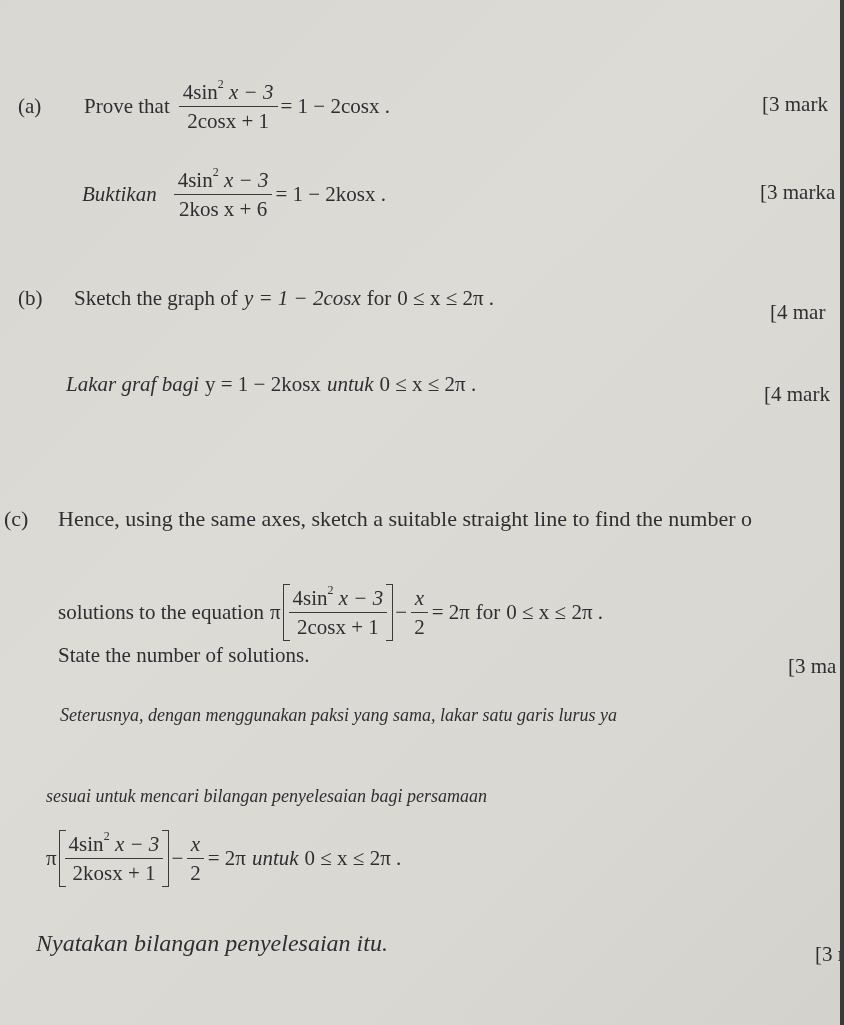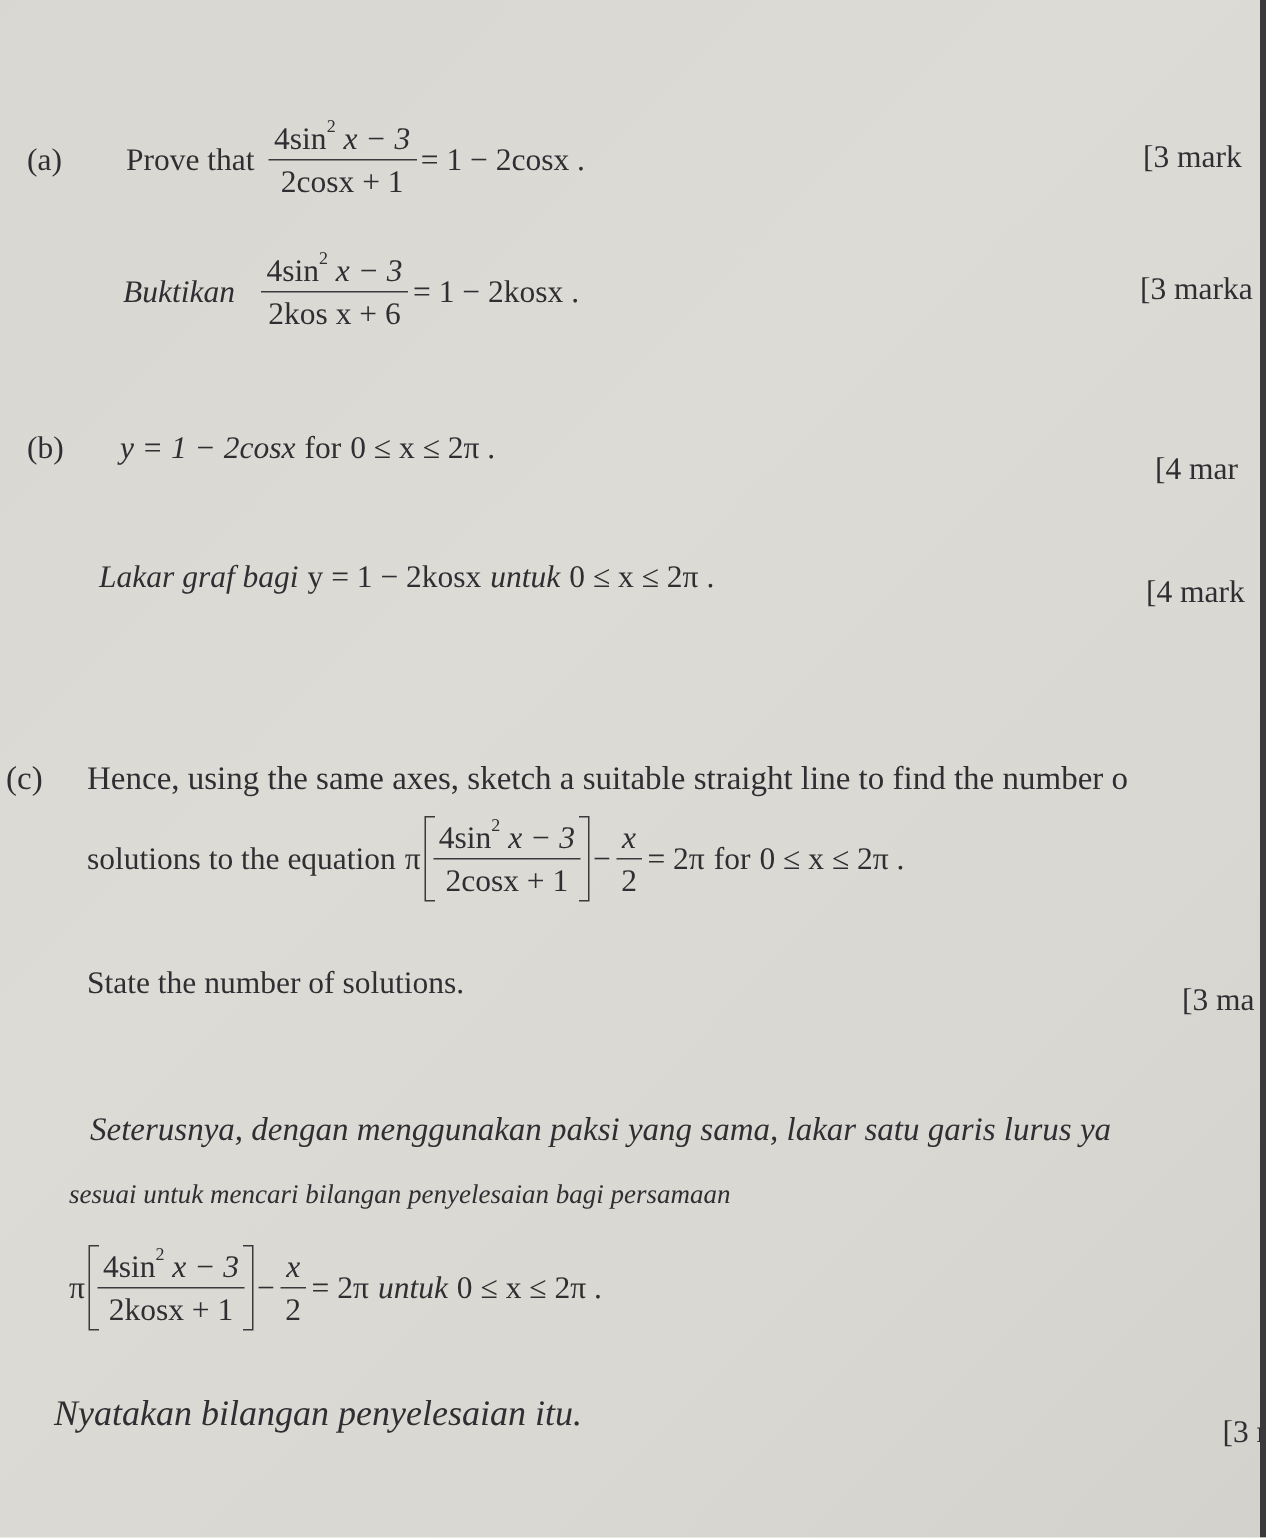--- a/index.html
+++ b/index.html
@@ -47,20 +47,21 @@
   <span class="frac" style="font-style:normal">
     <span class="num"><span>4sin</span><sup>2</sup><span class="it"> x − 3</span></span>
     <span class="den">2kos  x + 6</span>
   </span>
   <span style="font-style:normal">= 1 − 2kosx .</span>
 </div>
 <div class="marks" style="left:760px; top:180px;font-family:Liberation Serif, serif;">[3 marka</div>
 
 <div class="line" style="left:18px; top:286px;">
   <span style="width:56px; display:inline-block;">(b)</span>
+  <span>Sketch the graph of</span>
   <span class="gap"></span>
   <span class="it">y = 1 − 2cosx</span>
   <span class="gap"></span>
   <span>for</span>
   <span class="gap"></span>
   <span>0 ≤ x ≤ 2π .</span>
 </div>
 <div class="marks" style="left:770px; top:300px;">[4 mar</div>
 
 <div class="line it" style="left:66px; top:372px;">
@@ -72,21 +73,21 @@
   <span class="gap"></span>
   <span style="font-style:normal">0 ≤ x ≤ 2π .</span>
 </div>
 <div class="marks" style="left:764px; top:382px;">[4 mark</div>
 
 <div class="line" style="left:4px; top:506px; font-size:22px;">
   <span style="width:54px; display:inline-block;">(c)</span>
   <span>Hence, using the same axes, sketch a suitable straight line to find the number o</span>
 </div>
 
-<div class="line" style="left:58px; top:544px;">
+<div class="line" style="left:58px; top:584px;">
   <span>solutions to the equation</span>
   <span class="gap"></span>
   <span>π</span>
   <span class="bracket">
     <span class="frac">
       <span class="num"><span>4sin</span><sup>2</sup><span class="it"> x − 3</span></span>
       <span class="den">2cosx + 1</span>
     </span>
   </span>
   <span>−</span>
@@ -99,21 +100,21 @@
   <span>for</span>
   <span class="gap"></span>
   <span>0 ≤ x ≤ 2π .</span>
 </div>
 
 <div class="line" style="left:58px; top:643px;">
   <span>State the number of solutions.</span>
 </div>
 <div class="marks" style="left:788px; top:654px;">[3 ma</div>
 
-<div class="line it" style="left:60px; top:740px; font-size:22px;">
+<div class="line it" style="left:60px; top:705px; font-size:18px;">
   <span>Seterusnya, dengan menggunakan paksi yang sama, lakar satu garis lurus ya</span>
 </div>
 <div class="line it" style="left:46px; top:786px; font-size:18px;">
   <span>sesuai untuk mencari bilangan penyelesaian bagi persamaan</span>
 </div>
 
 <div class="line" style="left:46px; top:830px;">
   <span>π</span>
   <span class="bracket">
     <span class="frac">

